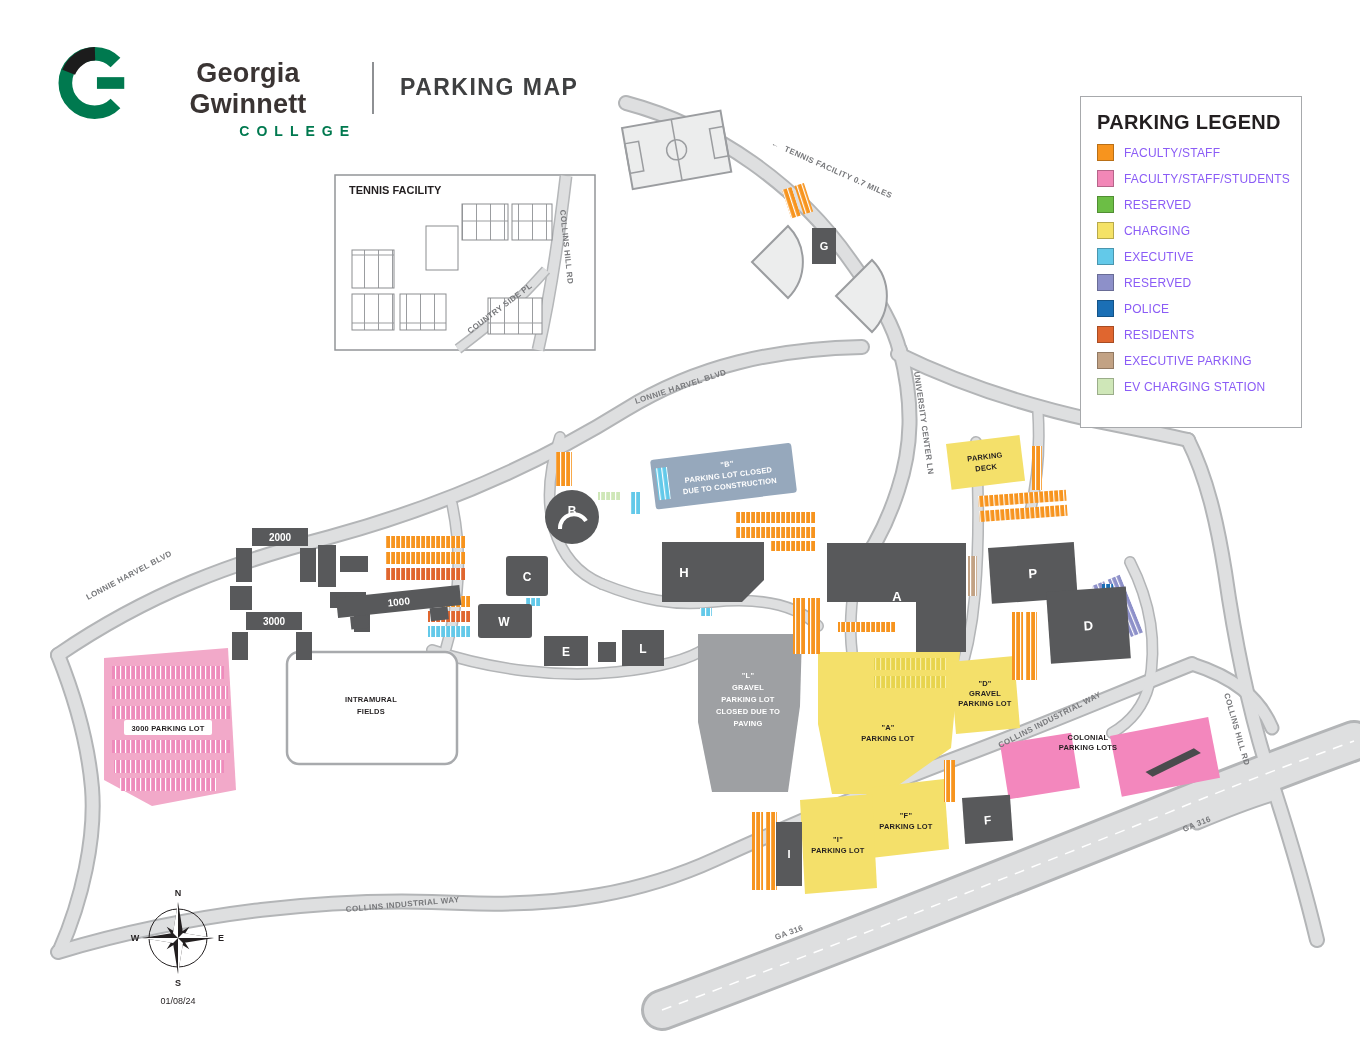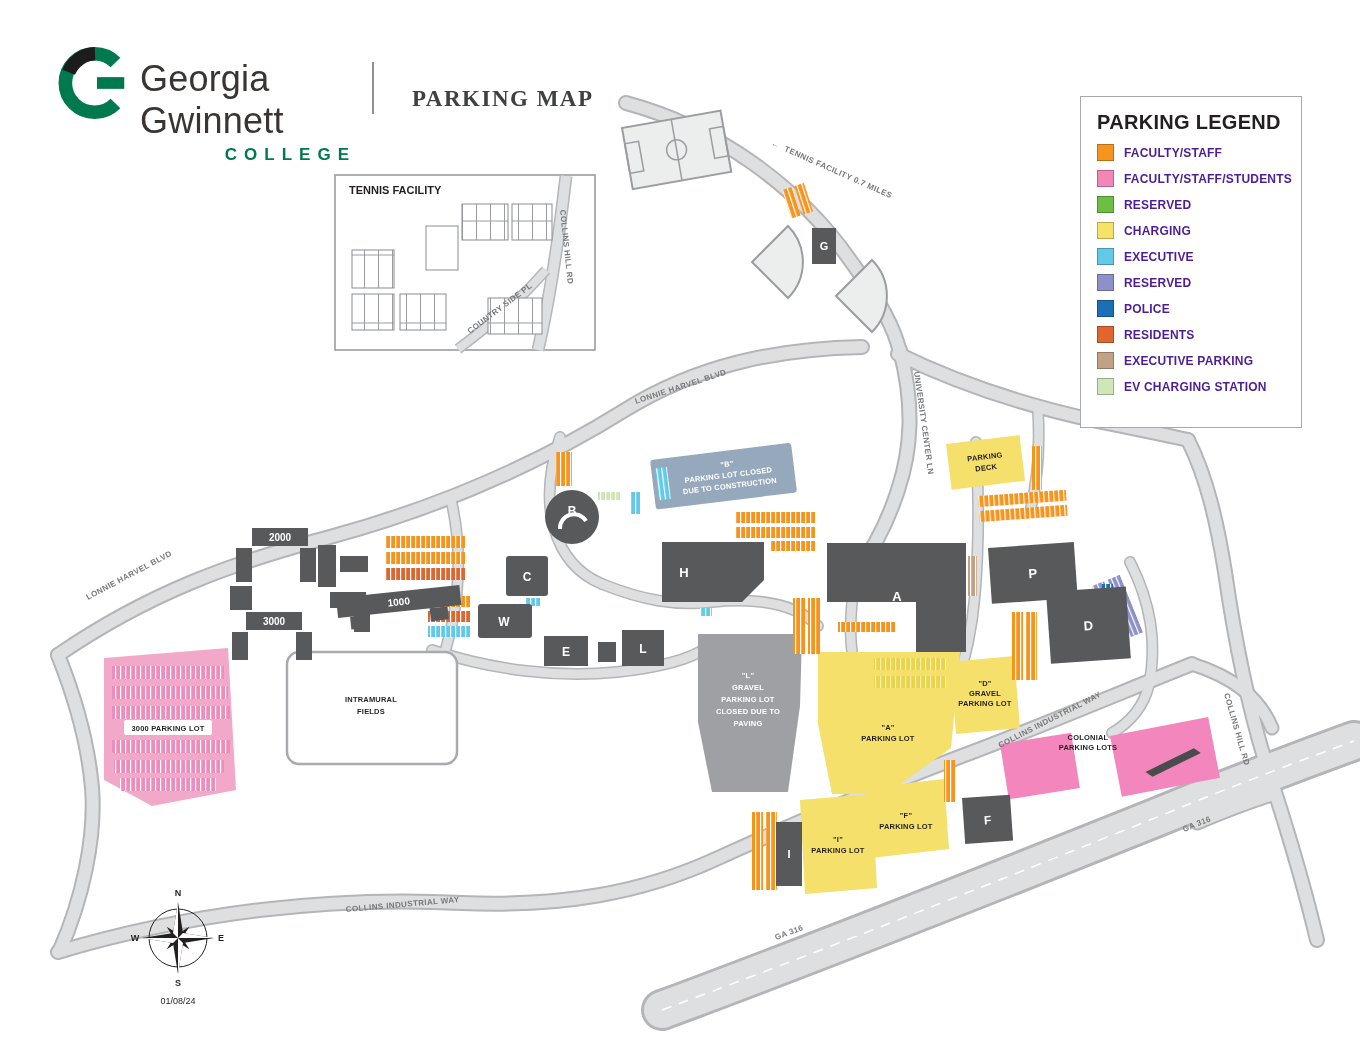--- a/index.html
+++ b/index.html
@@ -3,32 +3,32 @@
 <meta charset="utf-8">
 <style>
   html,body{margin:0;padding:0;background:#ffffff;}
   .canvas{position:relative;width:1360px;height:1051px;background:#ffffff;overflow:hidden;
           font-family:"Liberation Sans",sans-serif;color:#231f20;}
   svg{font-family:"Liberation Sans",sans-serif;}
   
   .hdr{position:absolute;left:0;top:0;width:100%;height:130px;}
   .logo{position:absolute;left:56px;top:44px;}
   .brand{position:absolute;left:140px;top:58px;width:216px;text-align:right;}
-  .brand-main{font-size:36px;font-weight:normal;color:#3a3433;letter-spacing:.2px;text-align:left;}
-  .brand-sub{font-size:17px;font-weight:bold;color:#00794F;letter-spacing:7px;margin-top:3px;}
+  .brand-main{font-size:27px;font-weight:bold;color:#3a3433;letter-spacing:.2px;text-align:center;}
+  .brand-sub{font-size:14px;font-weight:bold;color:#00794F;letter-spacing:7px;margin-top:3px;}
   .hdr-divider{position:absolute;left:372px;top:62px;height:52px;border-left:2px solid #8e9093;}
-  .page-title{position:absolute;left:400px;top:74px;margin:12px;font-size:23px;font-weight:bold;
-              letter-spacing:1.5px;color:#3f4041;font-family:Liberation Serif, serif;}
+  .page-title{position:absolute;left:400px;top:74px;margin:0;font-size:23px;font-weight:bold;
+              letter-spacing:1.5px;color:#3f4041;}
   
   .legend{position:absolute;left:1080px;top:96px;width:222px;height:332px;border:1.5px solid #a7a9ac;
           background:#fff;box-sizing:border-box;padding:14px 16px;}
   .legend h2{margin:0 0 10px 0;font-size:20px;letter-spacing:.3px;color:#231f20;}
   .legend-row{display:flex;align-items:center;gap:10px;margin:9px 0;}
   .swatch{width:15px;height:15px;flex:0 0 15px;border:1px solid rgba(0,0,0,.25);}
-  .legend-label{font-size:12px;font-weight:bold;color:#4c1d95;letter-spacing:.2px;}
+  .legend-label{font-size:12px;font-weight:normal;color:#8b5cf6;letter-spacing:.2px;}
   
   .ftr{position:absolute;right:58px;bottom:32px;text-align:right;font-size:12px;font-weight:bold;
        color:#3b3c3d;line-height:1.55;letter-spacing:.2px;}
   
   .map{position:absolute;left:0;top:0;width:1360px;height:1051px;}
   .rc{fill:none;stroke:#b3b5b7;stroke-linecap:round;stroke-linejoin:round;}
   .rf{fill:none;stroke:#dedfe0;stroke-linecap:round;stroke-linejoin:round;}
   .roadlbl{font-size:8px;font-weight:bold;fill:#77787b;letter-spacing:.4px;}
   .bldg{fill:#58595B;}
   .blabel{fill:#ffffff;font-weight:bold;text-anchor:middle;}

